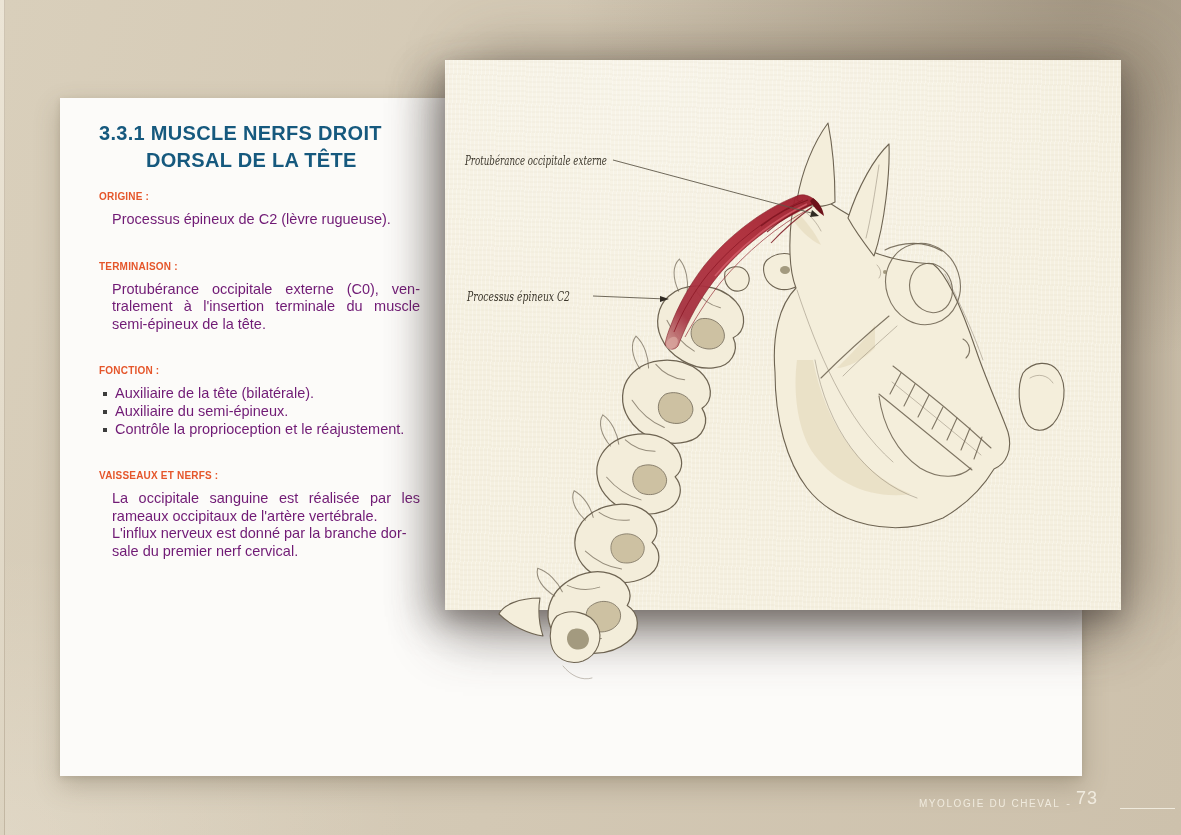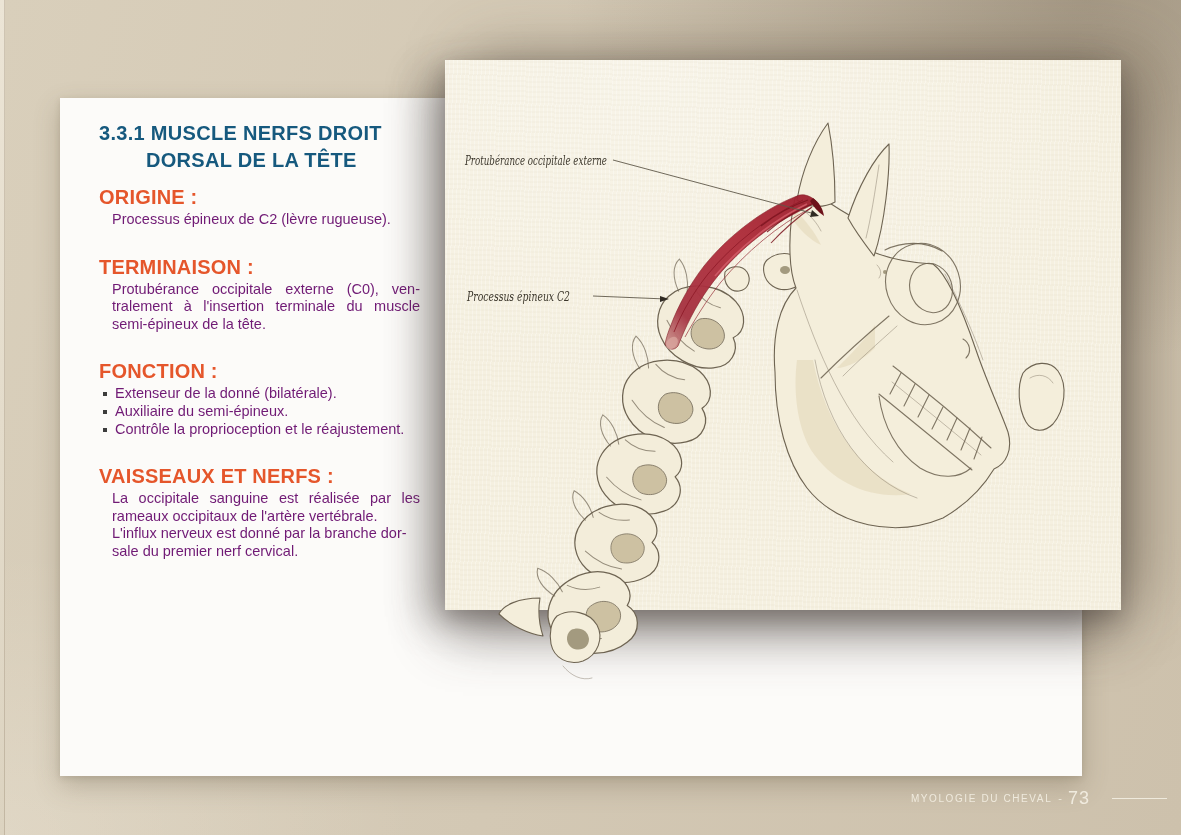--- a/index.html
+++ b/index.html
@@ -30,21 +30,21 @@
   .card-text{position:absolute; left:39px; top:22px; width:340px; color:#484848;}
   .title{
     margin:0 0 14px 0; font-size:20px; line-height:27px; font-weight:bold;
     color:#16597e; letter-spacing:.3px;
   }
   .title .t1{display:block;}
   .title .t2{display:block; margin-left:47px;}
   .sec{margin-top:29px;}
   .sec.first{margin-top:13px;}
   .sec h3{
-    margin:0 0 5px 0; font-size:20px; line-height:18px; font-weight:bold;
+    margin:0 0 5px 0; font-size:10px; line-height:18px; font-weight:bold;
     color:#e5562b; letter-spacing:.2px;
   }
   .body{margin-left:13px; width:308px; font-size:14.5px; line-height:17.6px; color:#701a75;}
   .line{display:block;}
   .line.j{text-align:justify; text-align-last:justify;}
   .bline{display:flex; align-items:flex-start; margin-left:-9px;}
   .sq{width:4px; height:4px; background:#3c3c3c; margin:7px 8px 0 0; flex:none;}
   
   .paper{
     position:absolute; left:445px; top:60px; width:676px; height:550px;
@@ -66,22 +66,22 @@
   .shade{fill:#e7dcc0; stroke:none; opacity:.75;}
   .darknotch{fill:#8e8468; stroke:none; opacity:.8;}
   .bone{fill:#f3edda; stroke:#6e6452; stroke-width:1.1; stroke-linejoin:round;}
   .notch{fill:#c9bd9d; stroke:#6e6452; stroke-width:.7; opacity:.9;}
   .spur,.pline{fill:none; stroke:#6e6452; stroke-width:.9; opacity:.7; stroke-linecap:round;}
   .leader{stroke:#5f584a; stroke-width:.9; fill:none;}
   .arrow{fill:#2f2a22; stroke:none;}
   .hand{font:italic 13.5px "DejaVu Serif",serif; fill:#3c372c;}
   
   .footer{
-    position:absolute; top:787px; right:14px; height:22px;
-    display:flex; align-items:center; color:#f3eee2;
+    position:absolute; top:787px; right:6px; height:22px;
+    display:flex; align-items:flex-end; color:#f3eee2;
   }
   .f-title{font-size:10px; letter-spacing:1.6px; opacity:.92;}
   .f-sep{margin:0 6px; font-size:11px; opacity:.9;}
   .f-num{font-size:18px; font-weight:normal; letter-spacing:1px; opacity:.95;}
   .f-rule{width:55px; height:1px; background:rgba(248,244,233,.8); margin-left:22px;}
 </style>
 </head>
 <body>
 
 <div class="stage">
@@ -108,21 +108,21 @@
           <span class="line j">tralement à l'insertion terminale du muscle</span>
           <span class="line">semi-épineux de la tête.</span>
         </div>
       </div>
 
       <div class="sec">
         <h3>FONCTION :</h3>
         <div class="body">
           <div class="bline">
             <span class="sq"></span>
-            <span>Extenseur de la donné (bilatérale).</span>
+            <span>Auxiliaire de la tête (bilatérale).</span>
           </div>
           <div class="bline">
             <span class="sq"></span>
             <span>Auxiliaire du semi-épineux.</span>
           </div>
           <div class="bline">
             <span class="sq"></span>
             <span>Contrôle la proprioception et le réajustement.</span>
           </div>
         </div>

